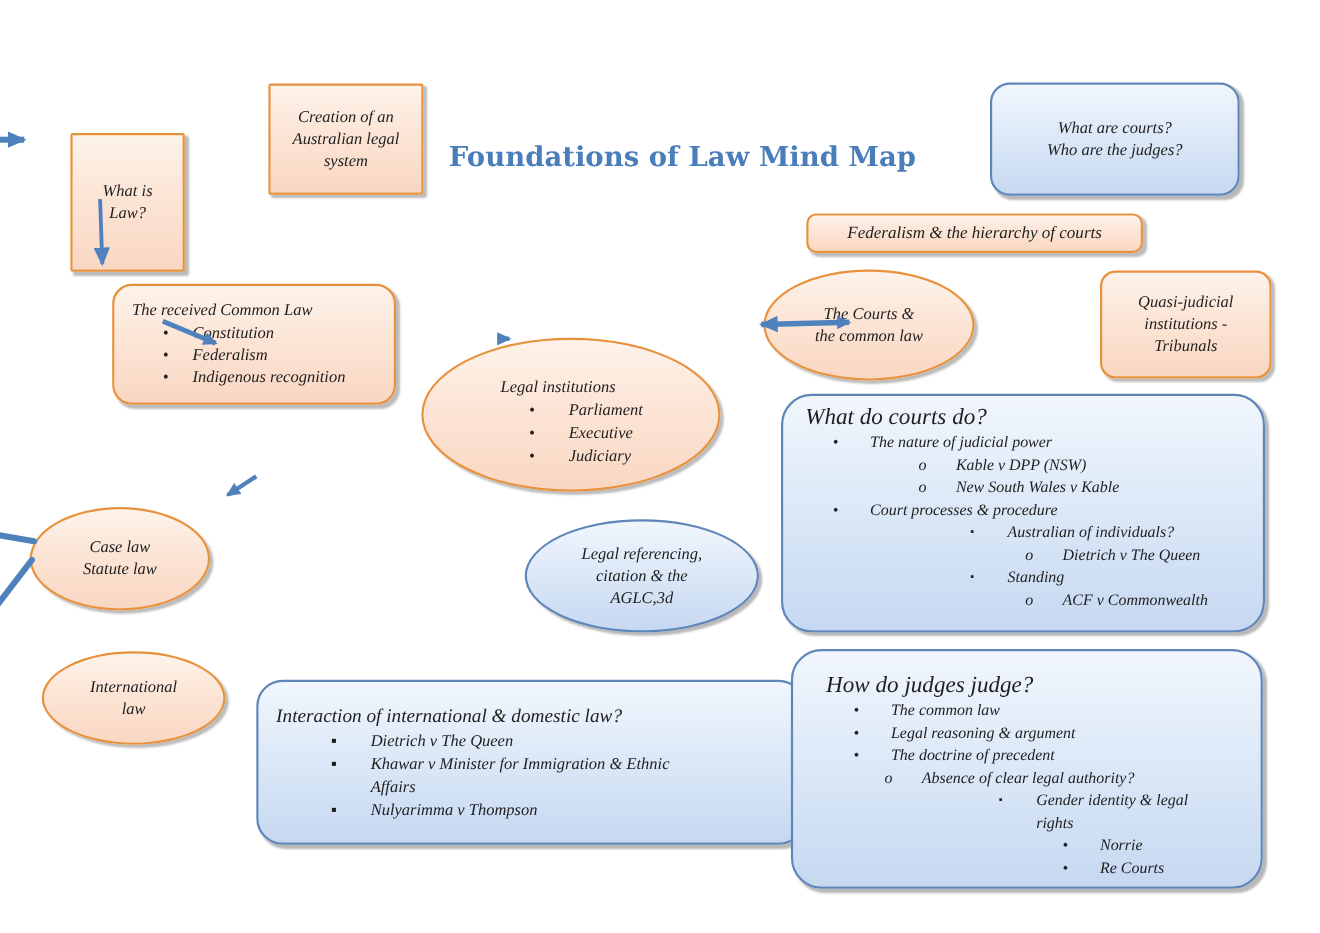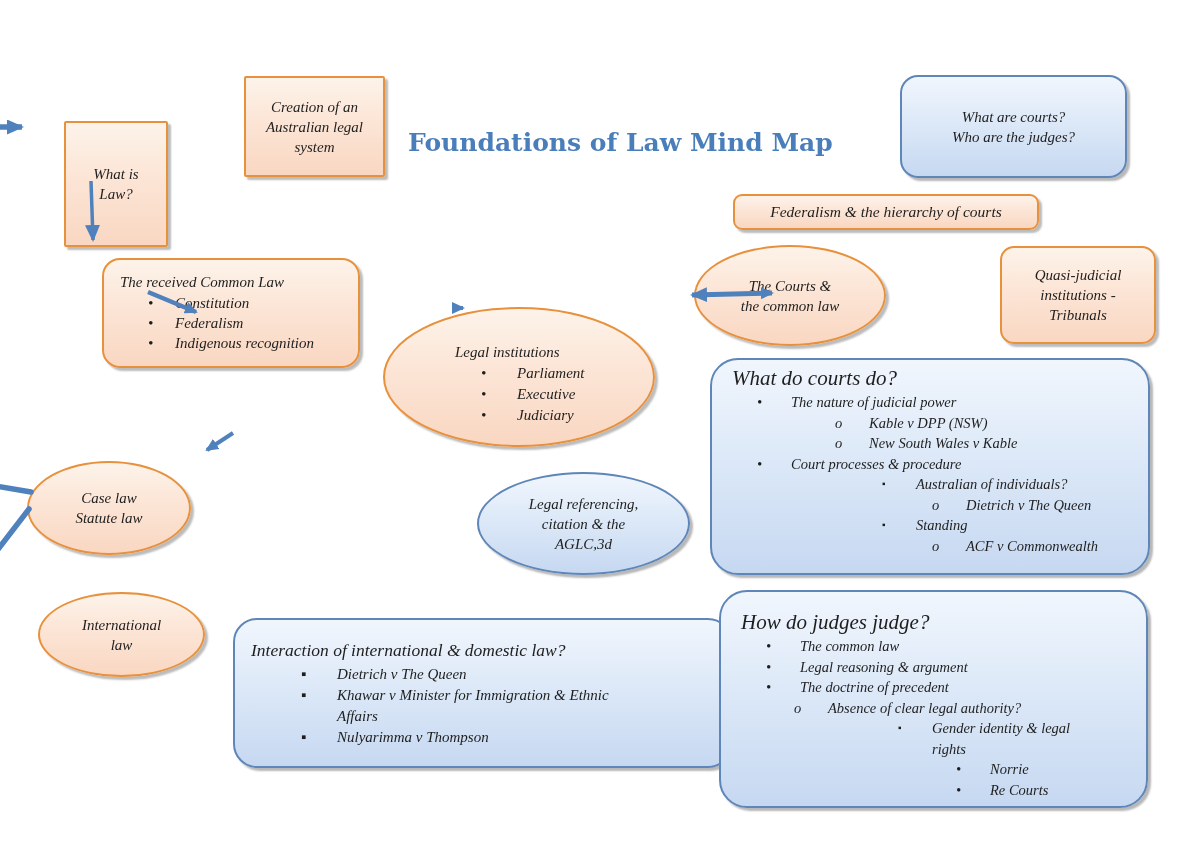--- a/index.html
+++ b/index.html
@@ -165,21 +165,21 @@
     <div class="int-li">
       <span class="m sq">▪</span>
       <span class="txt" style="max-width:300px;">Khawar v Minister for Immigration &amp; Ethnic Affairs</span>
     </div>
     <div class="int-li">
       <span class="m sq">▪</span>
       <span class="txt">Nulyarimma v Thompson</span>
     </div>
   </div>
 
-  <div class="abs b-fill" style="left:719px;top:590px;width:429px;height:218px;border-radius:28px;padding:16px 14px 10px 20px;">
+  <div class="abs b-fill" style="left:719px;top:590px;width:429px;height:218px;border-radius:28px;padding:16px 14px 10px 30px;">
     <p class="h-big">How do judges judge?</p>
     <div class="li j1">
       <span class="m">•</span>
       <span class="txt">The common law</span>
     </div>
     <div class="li j1">
       <span class="m">•</span>
       <span class="txt">Legal reasoning &amp; argument</span>
     </div>
     <div class="li j1">

